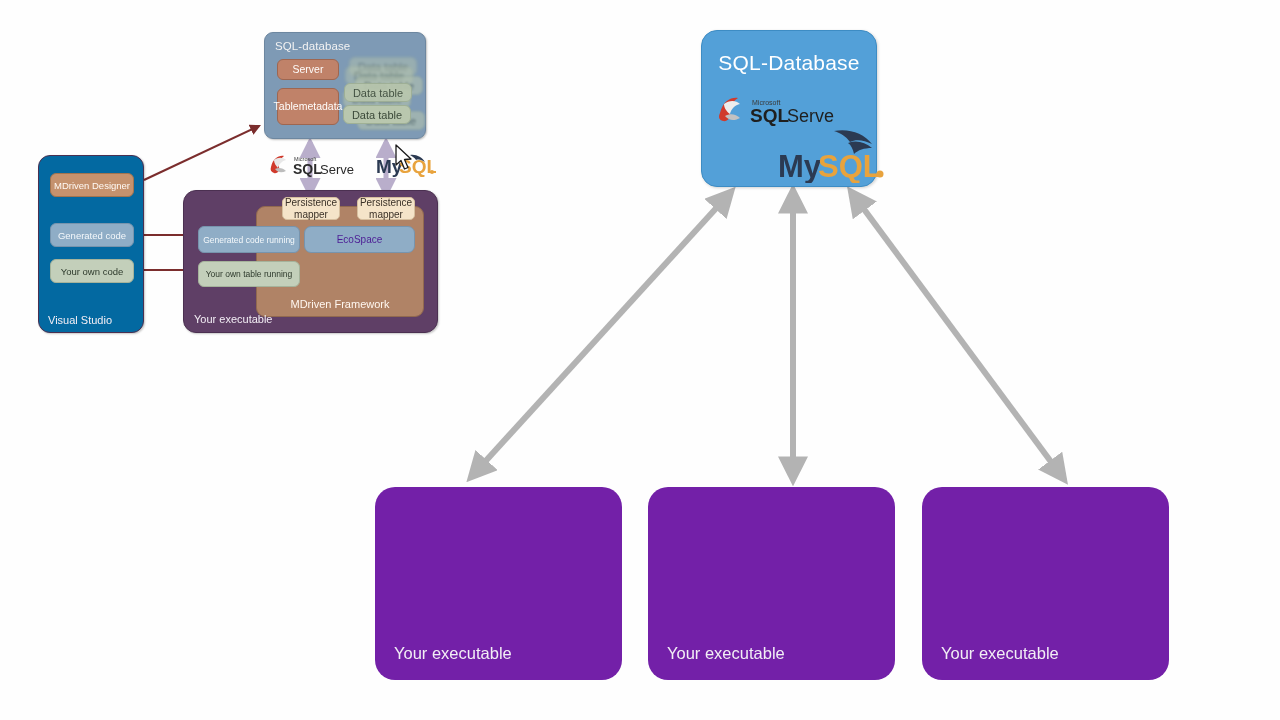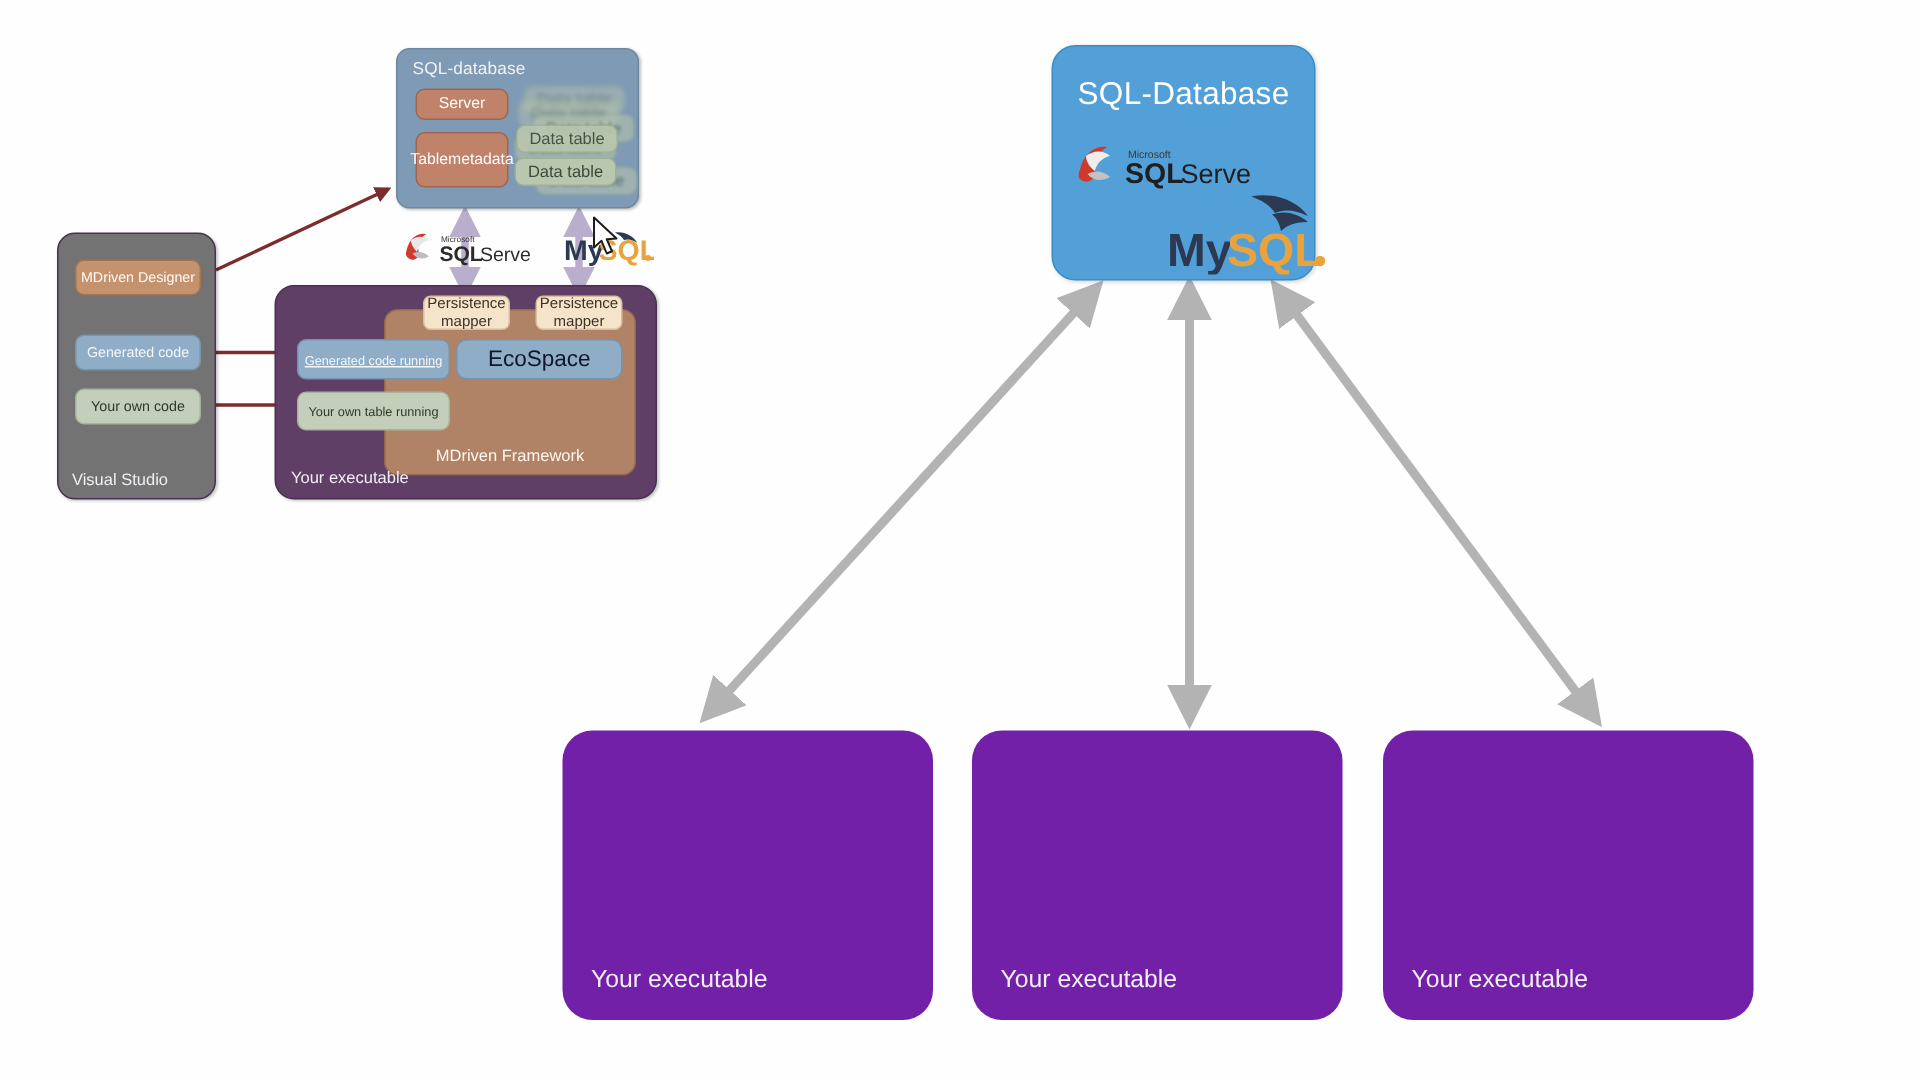--- a/index.html
+++ b/index.html
@@ -63,21 +63,21 @@
     font-size: 11px;
     display: flex; align-items: center; justify-content: center;
     white-space: nowrap;
   }
   .dt.ghost { opacity: .55; filter: blur(1.1px); }
   .dt.ghost2 { opacity: .45; filter: blur(1.6px); }
 
   
   #visual-studio {
     left: 38px; top: 155px; width: 106px; height: 178px;
-    background: #737373;
+    background: #0369a1;
     border: 1px solid #4b3051;
     border-radius: 12px;
     box-shadow: 1px 1px 2px rgba(0,0,0,.22);
     padding-left: 44px;
   }
   #visual-studio .vs-label {
     position: absolute; left: 9px; bottom: 6px;
     font-size: 11px; color: #f3eef5;
   }
   .vs-item {
@@ -126,27 +126,27 @@
     line-height: 1.15;
     display: flex; align-items: center; justify-content: center;
     text-align: center;
   }
   .run-box {
     position: absolute; box-sizing: border-box;
     border-radius: 6px;
     display: flex; align-items: center; justify-content: center;
     font-size: 8.5px; text-align: center;
   }
-  .run-generated { background: #8fadc6; border: 1px solid #7794ad; color: #f4f8fb; text-decoration: underline; }
+  .run-generated { background: #8fadc6; border: 1px solid #7794ad; color: #f4f8fb; }
   .run-own { background: #c3cfba; border: 1px solid #a5b39b; color: #2e3a2c; }
   .ecospace {
     position: absolute; box-sizing: border-box;
     background: #8fadc6; border: 1px solid #7794ad;
-    border-radius: 7px; color: #0f172a;
-    font-size: 15px;
+    border-radius: 7px; color: #4c1d95;
+    font-size: 10px;
     display: flex; align-items: center; justify-content: center;
   }
 
   
   #sql-database-big {
     left: 701px; top: 30px; width: 176px; height: 157px;
     background: #53a0d8;
     border: 1px solid #3d8cc4;
     border-radius: 16px;
     box-shadow: 1px 1px 3px rgba(0,0,0,.18);

